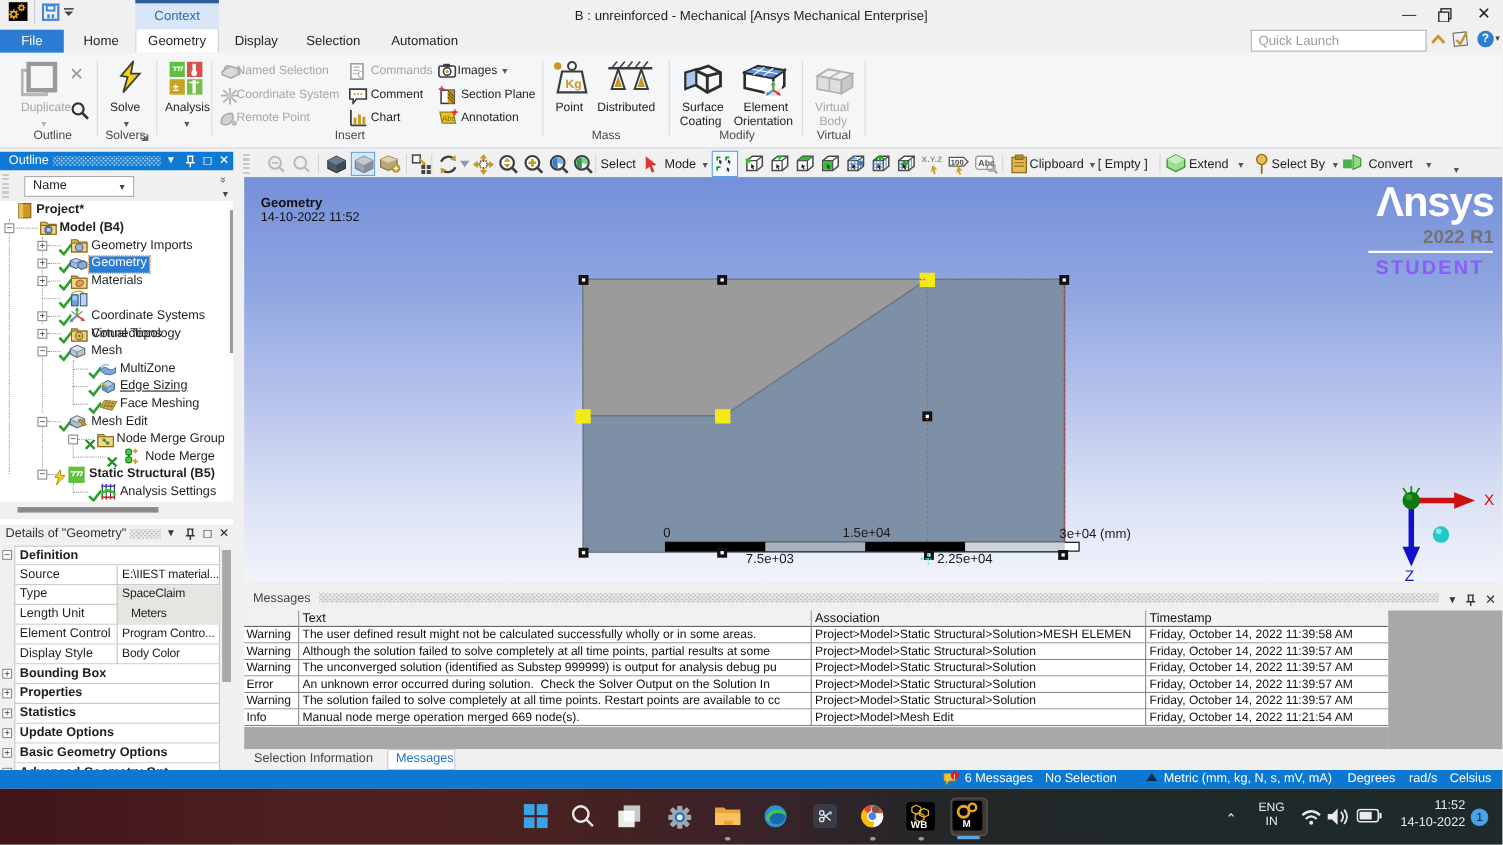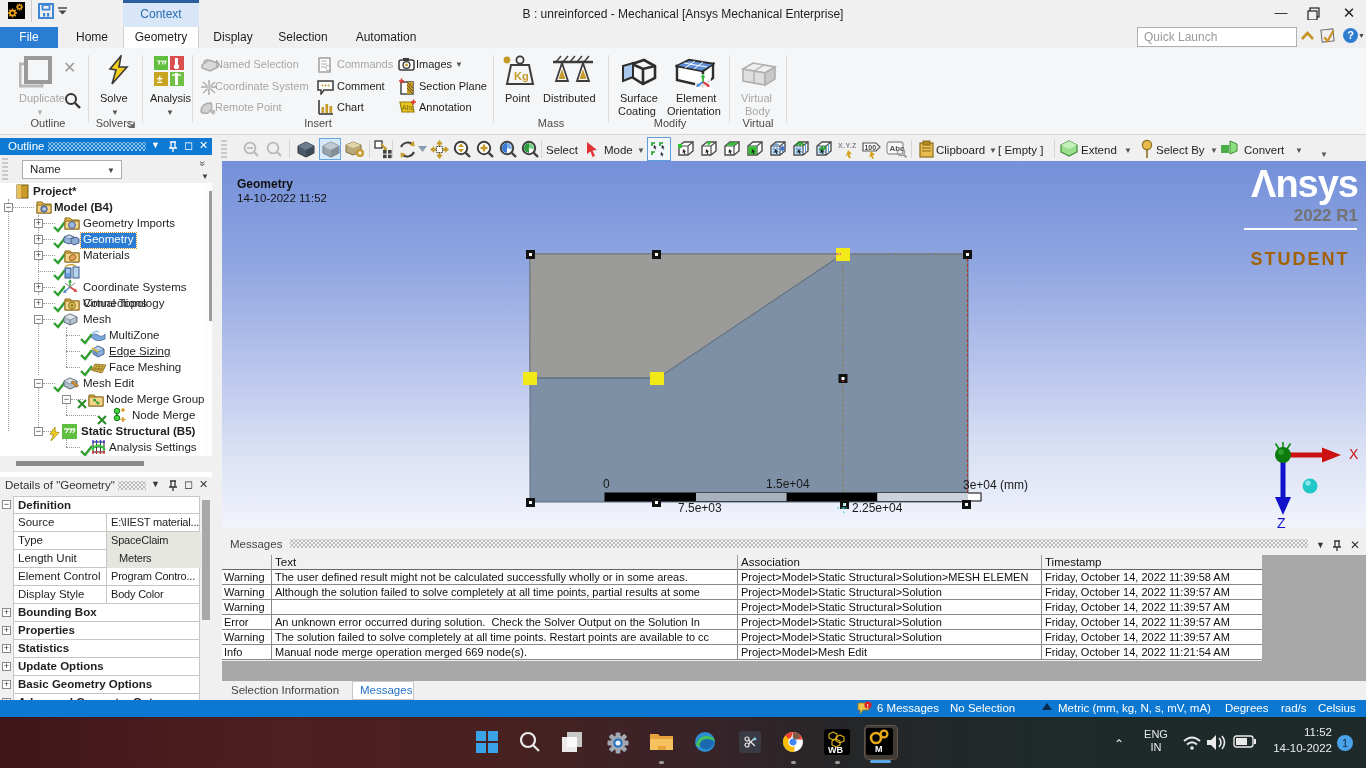--- a/index.html
+++ b/index.html
@@ -825,21 +825,21 @@
 </div>
 
 <div class="abs" id="viewport"></div>
 <div id="viewport-content">
   <div class="abs txt" style="left:237px;top:177px;font-size:12px;font-weight:bold;color:#111;">Geometry</div>
   <div class="abs txt" style="left:237px;top:192px;font-size:11.5px;color:#111;">14-10-2022 11:52</div>
 
   <div class="abs txt" style="left:1243px;top:163px;width:115px;text-align:right;font-size:38px;font-weight:bold;color:#fff;letter-spacing:-1px;">Λnsys</div>
   <div class="abs txt" style="left:1243px;top:206px;width:115px;text-align:right;font-size:17px;font-weight:bold;color:#737373;">2022 R1</div>
   <div class="abs" style="left:1244px;top:228px;width:113px;height:2px;background:#fff;"></div>
-  <div class="abs txt" style="left:1243px;top:233px;width:114px;text-align:center;font-size:18px;font-weight:bold;color:#a16207;letter-spacing:2px;margin-top:16px;">STUDENT</div>
+  <div class="abs txt" style="left:1243px;top:233px;width:114px;text-align:center;font-size:18px;font-weight:bold;color:#8b5cf6;letter-spacing:2px;">STUDENT</div>
 
   <svg class="abs" style="left:222px;top:161px;" width="1144" height="368">
     <polygon points="308,93 746,93 746,341 308,341" fill="#7e90a6" stroke="#5c6c7e" stroke-width="1"></polygon>
     <polygon points="308,93 621,93 436,217 308,217" fill="#9b9b99" stroke="#777" stroke-width="1"></polygon>
     <line x1="308" y1="217" x2="436" y2="217" stroke="#667688" stroke-width="1.4"></line>
     <line x1="436" y1="217" x2="621" y2="93" stroke="#68788a" stroke-width="1.2"></line>
 
     <line x1="621" y1="93" x2="621" y2="341" stroke="#8a7a58" stroke-width="1" stroke-dasharray="3,2"></line>
     <line x1="621" y1="93" x2="746" y2="93" stroke="#8a7a58" stroke-width="1" stroke-dasharray="3,2"></line>
     <line x1="745.5" y1="93" x2="745.5" y2="341" stroke="#b83826" stroke-width="1" stroke-dasharray="3,2"></line>
@@ -945,20 +945,21 @@
       <b class="sev">Warning</b>
       <span class="c1">Although the solution failed to solve completely at all time points, partial results at some</span>
       <span class="c2">Project&gt;Model&gt;Static Structural&gt;Solution</span>
       <span class="c3">Friday, October 14, 2022 11:39:57 AM</span>
       <i class="v1"></i>
       <i class="v2"></i>
       <i class="v3"></i>
     </div>
   <div class="mrow" style="top:600px;">
       <b class="sev">Warning</b>
+      <span class="c1">The unconverged solution (identified as Substep 999999) is output for analysis debug pu</span>
       <span class="c2">Project&gt;Model&gt;Static Structural&gt;Solution</span>
       <span class="c3">Friday, October 14, 2022 11:39:57 AM</span>
       <i class="v1"></i>
       <i class="v2"></i>
       <i class="v3"></i>
     </div>
   <div class="mrow" style="top:615px;">
       <b class="sev">Error</b>
       <span class="c1">An unknown error occurred during solution.&nbsp; Check the Solver Output on the Solution In</span>
       <span class="c2">Project&gt;Model&gt;Static Structural&gt;Solution</span>

